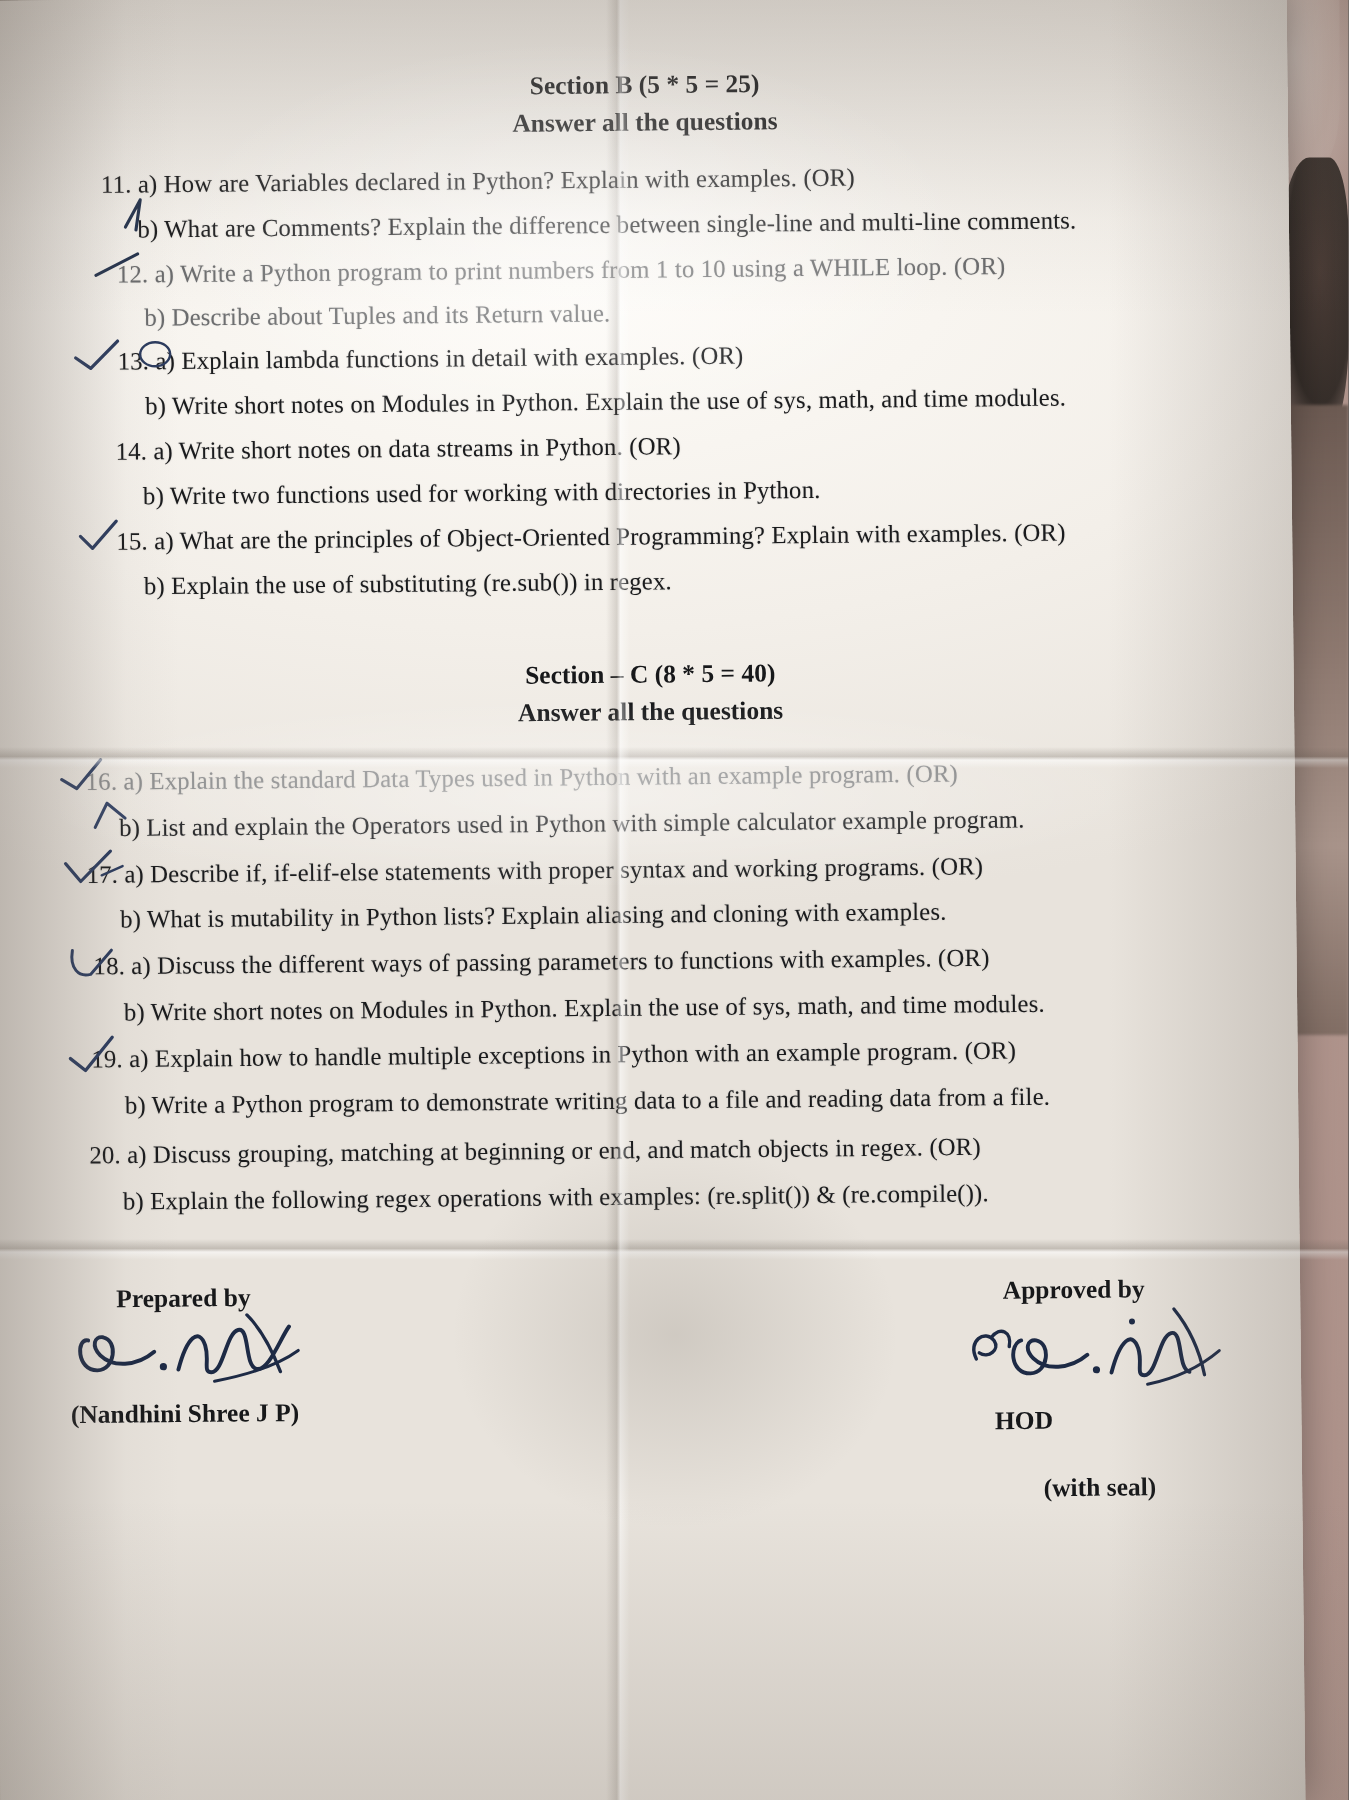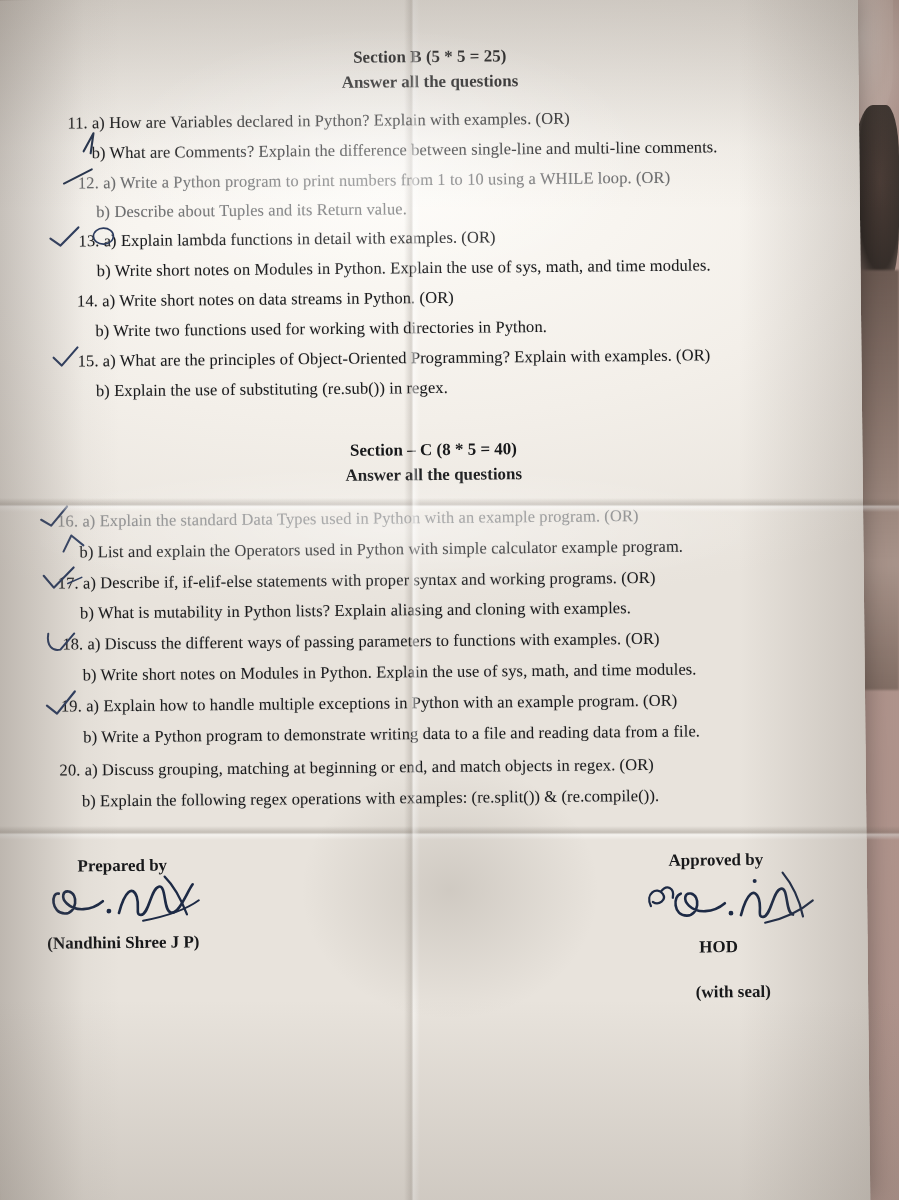--- a/index.html
+++ b/index.html
@@ -283,21 +283,21 @@
     </div>
 
     <div class="line" style="left:80px; top:788px;">
       <span>b) </span>
       <span>Explain the following regex operations with examples: (re.split()) &amp; (re.compile()).</span>
     </div>
 
     <div class="sig-label" style="left:75px; top:853px;">Prepared by</div>
     <div class="sig-label" style="left:666px; top:853px;">Approved by</div>
     <div class="sig-label" style="left:44px; top:930px;">(Nandhini Shree J P)</div>
-    <div class="sig-label" style="left:696px; top:940px;">HOD</div>
+    <div class="sig-label" style="left:660px; top:940px;">HOD</div>
     <div class="sig-label" style="left:692px; top:985px;">(with seal)</div>
 
     <div class="pen" style="left:86px; top:128px;">
       <svg width="30" height="26">
           <path d="M2 20 L12 2 M12 2 L9 22" stroke="#23324d" stroke-width="2.1" fill="none" stroke-linecap="round"></path>
         </svg>
     </div>
     <div class="pen" style="left:66px; top:164px;">
       <svg width="36" height="20">
           <path d="M2 16 L30 2" stroke="#23324d" stroke-width="2" fill="none" stroke-linecap="round"></path>

